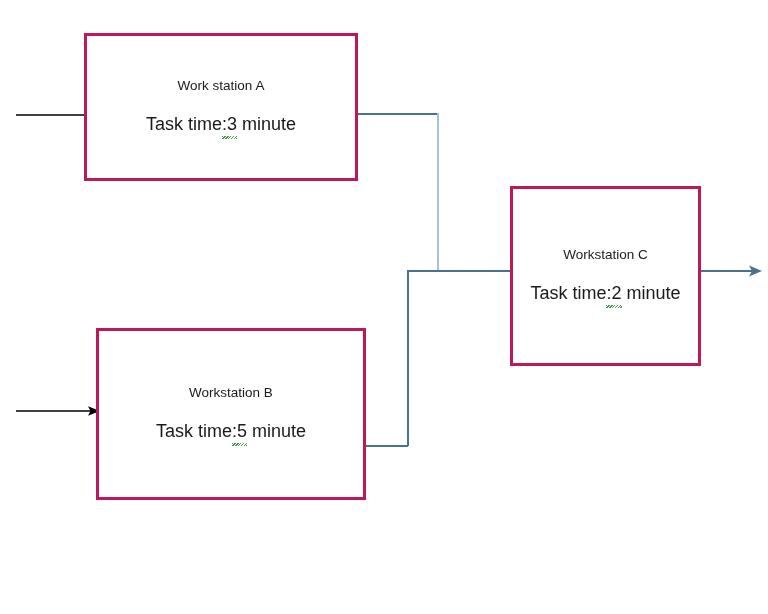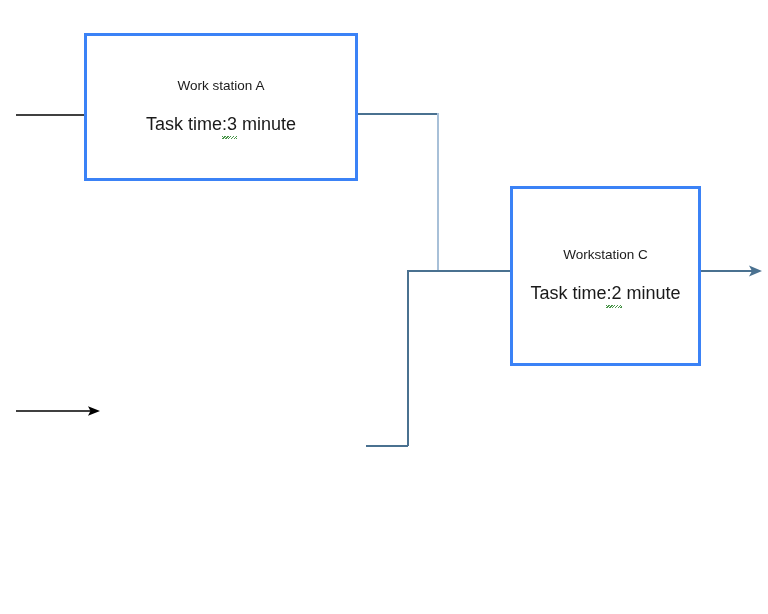--- a/index.html
+++ b/index.html
@@ -15,21 +15,21 @@
     position: relative;
     width: 768px;
     height: 614px;
     background: #ffffff;
     overflow: hidden;
   }
   .node {
     position: absolute;
     box-sizing: border-box;
     background: #ffffff;
-    border: 3px solid #3b82f6;
+    border: 3px solid #be185d;
     display: flex;
     flex-direction: column;
     align-items: center;
     justify-content: center;
   }
   #node-a { left: 84px;  top: 33px;  width: 274px; height: 148px; }
   #node-b { left: 96px;  top: 328px; width: 270px; height: 172px; }
   #node-c { left: 510px; top: 186px; width: 191px; height: 180px; }
 
   .node-title {
@@ -114,19 +114,23 @@
   <svg class="arrow" style="left:701px; top:262px;" width="61" height="18" viewBox="0 0 61 18">
     <line x1="0" y1="9" x2="52" y2="9" stroke="#4a7190" stroke-width="2"></line>
     <path d="M61 9 L48 3.5 L51 9 L48 14.5 Z" fill="#4a7190"></path>
   </svg>
 
   <div class="node" id="node-a">
     <div class="node-title">Work station A</div>
     <div class="node-subtitle"><span>Task time</span><span class="squiggle"><span>:</span><span>3</span></span><span> minute</span></div>
   </div>
 
+  <div class="node" id="node-b">
+    <div class="node-title">Workstation B</div>
+    <div class="node-subtitle"><span>Task time</span><span class="squiggle"><span>:</span><span>5</span></span><span> minute</span></div>
+  </div>
 
   <div class="node" id="node-c">
     <div class="node-title">Workstation C</div>
     <div class="node-subtitle"><span>Task time</span><span class="squiggle"><span>:</span><span>2</span></span><span> minute</span></div>
   </div>
 
 </div>
 
 </body></html>

